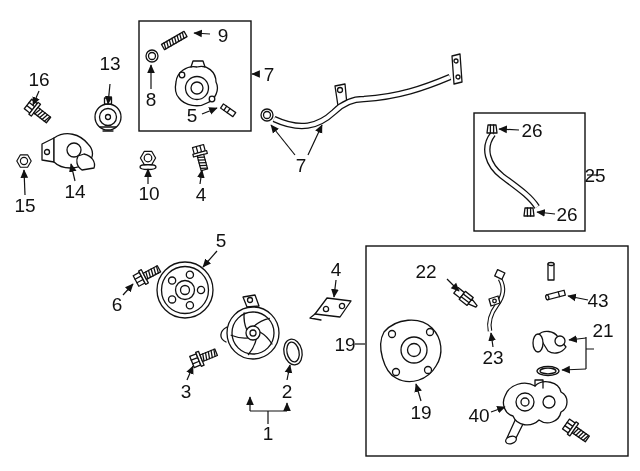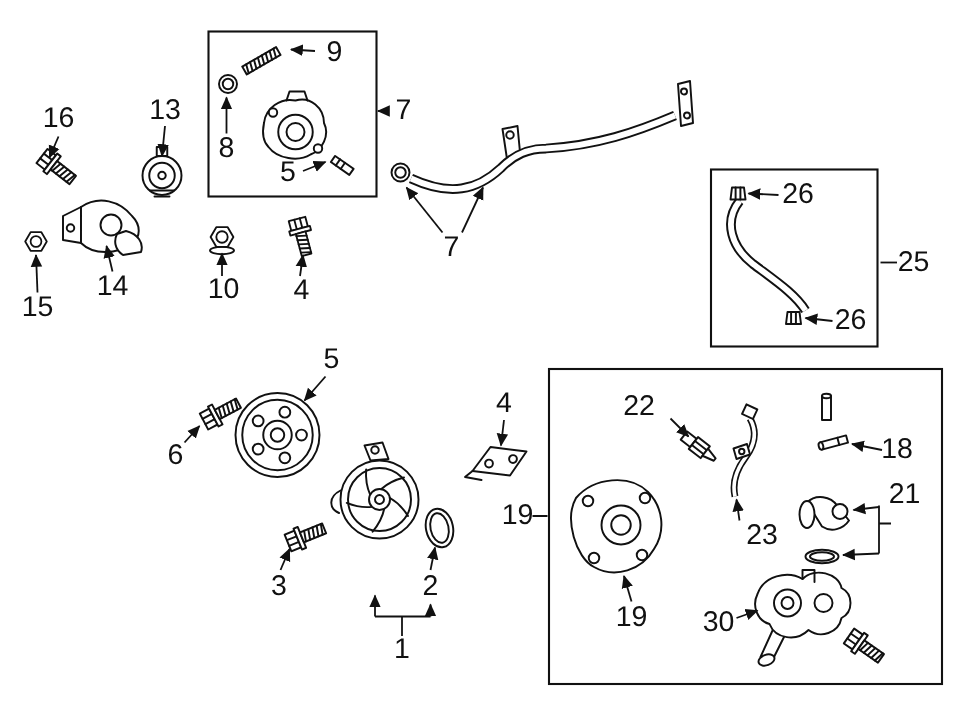--- a/index.html
+++ b/index.html
@@ -308,40 +308,40 @@
       <path class="leader" d="M588,300 L568,296"></path>
       <path class="plain" d="M594,349 L586,349 M586,337 L586,369"></path>
       <path class="leader" d="M586,338 L569,340"></path>
       <path class="leader" d="M586,369 L562,370"></path>
       <path class="leader" d="M421,401 L416,384"></path>
       <path class="leader" d="M491,412 L505,407"></path>
     </g>
   </svg>
 
   <div class="callout" style="left:39px;top:79px">16</div>
-  <div class="callout" style="left:110px;top:74px">13</div>
+  <div class="callout" style="left:110px;top:63px">13</div>
   <div class="callout" style="left:223px;top:35px">9</div>
   <div class="callout" style="left:151px;top:99px">8</div>
   <div class="callout" style="left:269px;top:74px">7</div>
   <div class="callout" style="left:192px;top:115px">5</div>
   <div class="callout" style="left:301px;top:165px">7</div>
   <div class="callout" style="left:532px;top:130px">26</div>
-  <div class="callout" style="left:609px;top:175px">25</div>
+  <div class="callout" style="left:595px;top:175px">25</div>
   <div class="callout" style="left:567px;top:214px">26</div>
   <div class="callout" style="left:75px;top:191px">14</div>
   <div class="callout" style="left:25px;top:205px">15</div>
   <div class="callout" style="left:149px;top:193px">10</div>
   <div class="callout" style="left:201px;top:194px">4</div>
   <div class="callout" style="left:221px;top:240px">5</div>
   <div class="callout" style="left:117px;top:304px">6</div>
   <div class="callout" style="left:336px;top:269px">4</div>
   <div class="callout" style="left:186px;top:391px">3</div>
   <div class="callout" style="left:287px;top:391px">2</div>
   <div class="callout" style="left:268px;top:433px">1</div>
   <div class="callout" style="left:345px;top:344px">19</div>
   <div class="callout" style="left:426px;top:271px">22</div>
-  <div class="callout" style="left:508px;top:357px">23</div>
-  <div class="callout" style="left:598px;top:300px">18</div>
+  <div class="callout" style="left:493px;top:357px">23</div>
+  <div class="callout" style="left:598px;top:300px">43</div>
   <div class="callout" style="left:603px;top:330px">21</div>
   <div class="callout" style="left:421px;top:412px">19</div>
-  <div class="callout" style="left:479px;top:415px">30</div>
+  <div class="callout" style="left:479px;top:415px">40</div>
 
 </div>
 
 </body></html>

